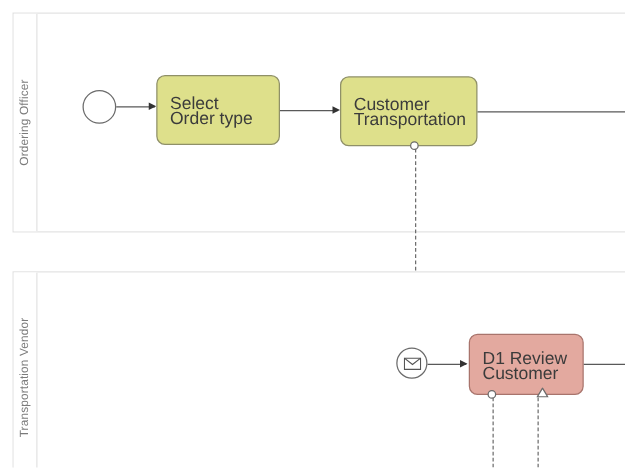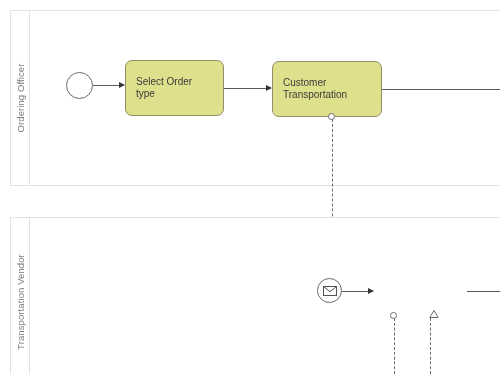--- a/index.html
+++ b/index.html
@@ -61,21 +61,21 @@
   }
   .task.olive {
     background: #dee08b;
     border-color: #8f9068;
   }
   .task.salmon {
     background: #e3a99f;
     border-color: #a8746c;
   }
   .task-label {
-    font-size: 10px;
+    font-size: 14px;
     color: #3b3b3b;
     line-height: 12px;
     padding: 0 10px;
     white-space: pre-line;
   }
   .task-label.centered {
     width: 100%;
     text-align: left;
   }
   
@@ -187,20 +187,24 @@
       <svg width="14" height="10" viewBox="0 0 14 10">
         <rect x="0.5" y="0.5" width="13" height="9" fill="#ffffff" stroke="#555555" stroke-width="1"></rect>
         <polyline points="0.5,0.5 7,5.6 13.5,0.5" fill="none" stroke="#555555" stroke-width="1"></polyline>
       </svg>
     </span>
   </div>
 
   <div class="flow flow-h" style="left:342px; top:291px; width:31px;"></div>
   <div class="arrowhead-right" style="left:368px; top:288px;"></div>
 
+  <div class="task salmon" style="left:375px; top:267px; width:92px; height:49px;">
+    <span class="task-label">D1 Review
+Customer</span>
+  </div>
 
   <div class="flow flow-h" style="left:467px; top:291px; width:33px;"></div>
 
   <div class="assoc-dot" style="left:390px; top:312px;"></div>
   <div class="dashed-v" style="left:393.5px; top:318px; height:56px;"></div>
 
   <div class="assoc-arrow-up" style="left:425px; top:310px;">
     <svg width="10" height="8" viewBox="0 0 10 8">
       <polygon points="5,0.5 9.2,7.5 0.8,7.5" fill="#ffffff" stroke="#6b6b6b" stroke-width="1"></polygon>
     </svg>

